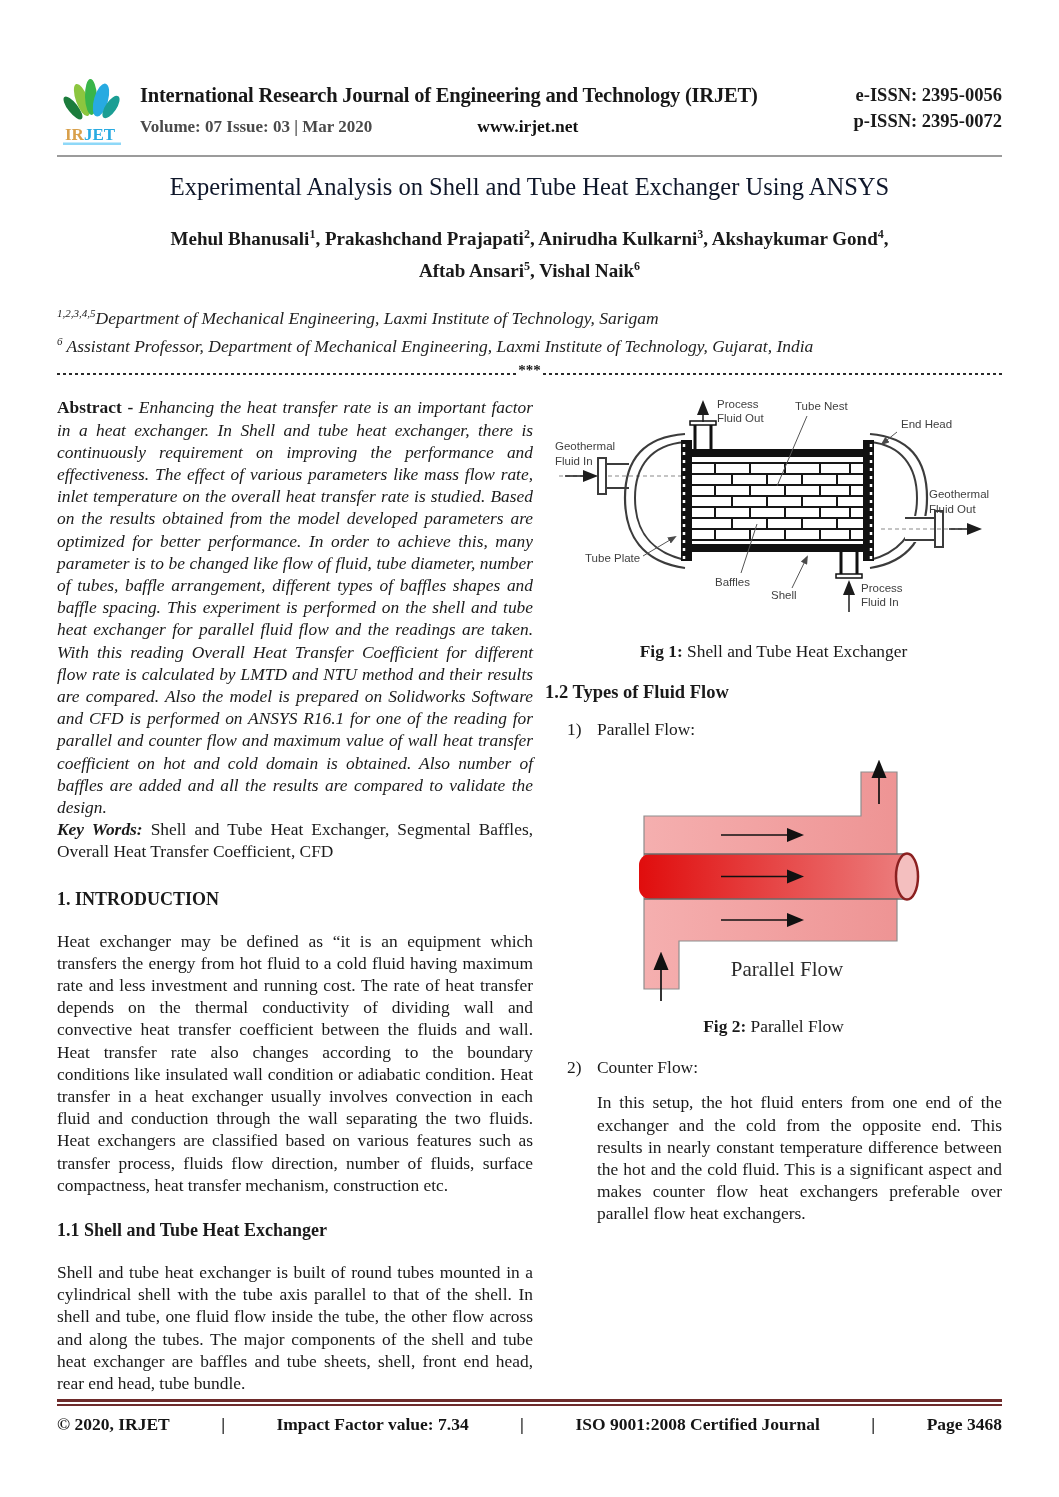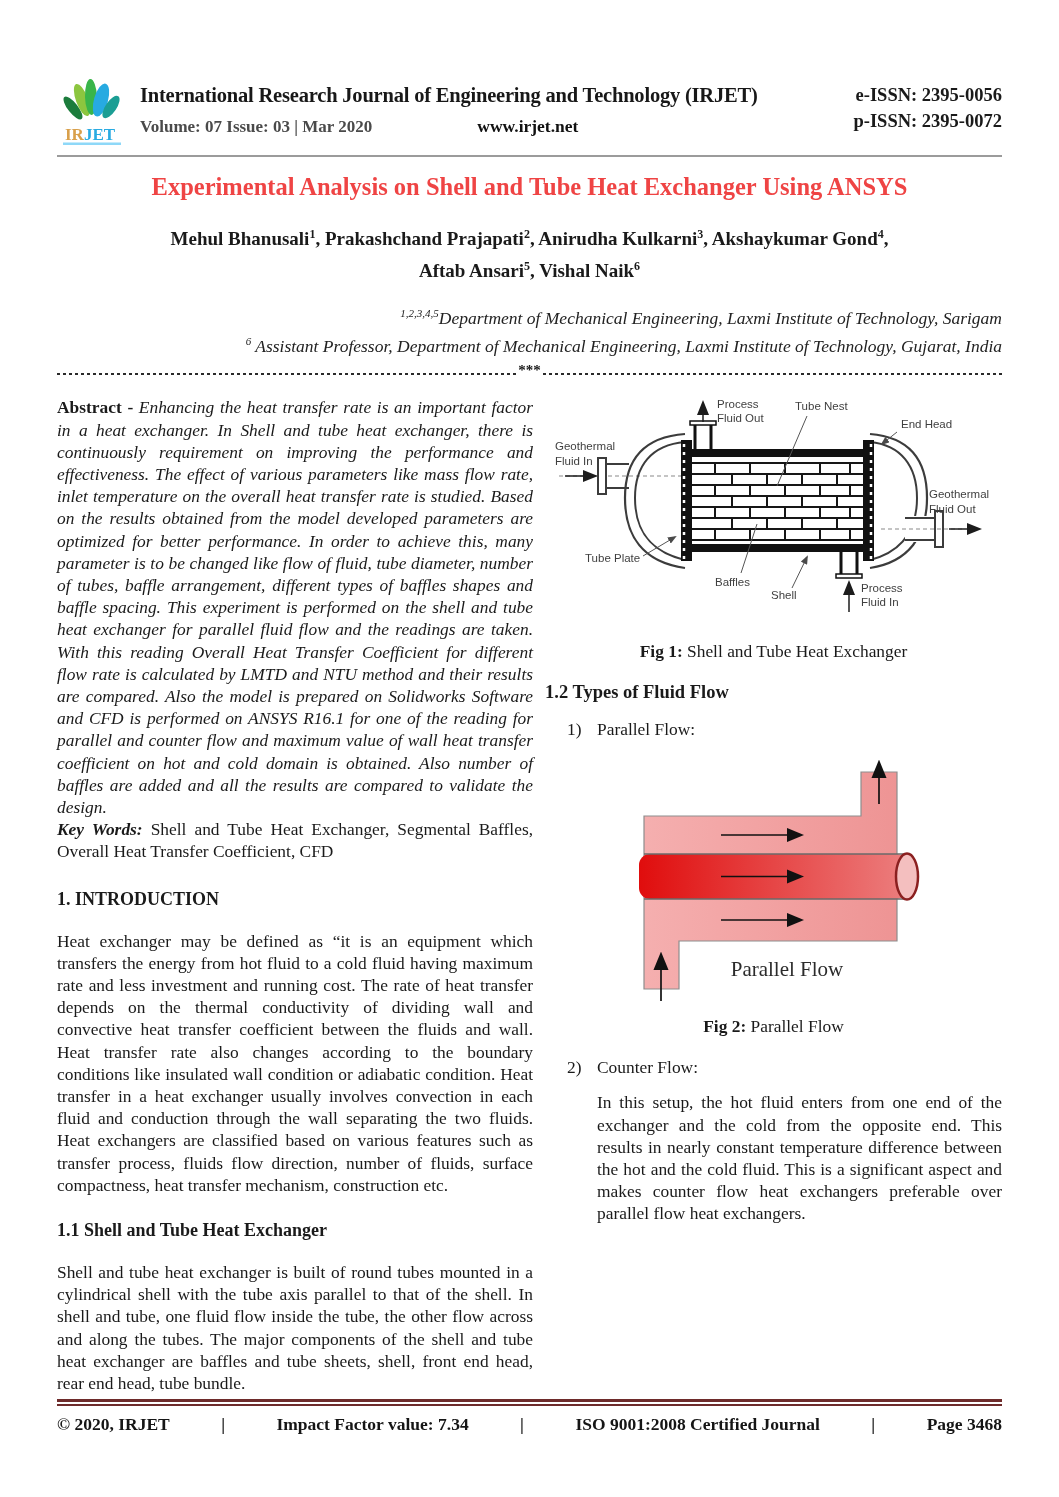--- a/index.html
+++ b/index.html
@@ -10,24 +10,24 @@
   .hdr{display:flex;align-items:flex-start;gap:13px;}
   .logo{flex:0 0 70px;}
   .hdr-main{flex:1 1 auto;padding-top:6px;}
   .hdr-title{font-size:20.5px;font-weight:bold;color:#181818;letter-spacing:-0.2px;}
   .hdr-row2{display:flex;align-items:baseline;margin-top:9px;}
   .hdr-vol{font-size:17px;font-weight:bold;color:#4a4a4a;flex:0 0 auto;}
   .hdr-web{font-size:17.5px;font-weight:bold;color:#111;margin-left:105px;}
   .hdr-issn{flex:0 0 auto;text-align:right;font-size:18.5px;font-weight:bold;line-height:26px;white-space:nowrap;padding-top:4px;}
   .hdr-rule{border-bottom:2px solid #9b9b9b;margin-top:7px;}
   
-  .ptitle{margin-top:16px;text-align:center;font-size:24.5px;font-weight:bold;color:#ef4444;}
+  .ptitle{margin-top:16px;text-align:center;font-size:24.5px;font-weight:normal;color:#0f172a;}
   .authors{margin-top:20px;text-align:center;font-size:19px;font-weight:bold;line-height:27px;}
   .authors sup{font-size:12px;}
-  .affils{margin-top:17px;text-align:right;font-style:italic;font-size:17.5px;line-height:24px;color:#222;}
+  .affils{margin-top:17px;text-align:left;font-style:italic;font-size:17.5px;line-height:24px;color:#222;}
   .affils sup{font-size:11px;}
   
   .sep{display:flex;align-items:center;margin-top:7px;}
   .sep .dash{flex:1 1 auto;height:2px;
      background:repeating-linear-gradient(90deg,#2a2a2a 0 3px,transparent 3px 6px);}
   .sep .stars{flex:0 0 auto;font-size:15px;font-weight:bold;padding:0 2px;transform:translateY(-3px);}
   
   .columns{display:flex;gap:12px;margin-top:12px;}
   .col-left{width:476px;flex:0 0 476px;}
   .col-right{width:457px;flex:0 0 457px;}

